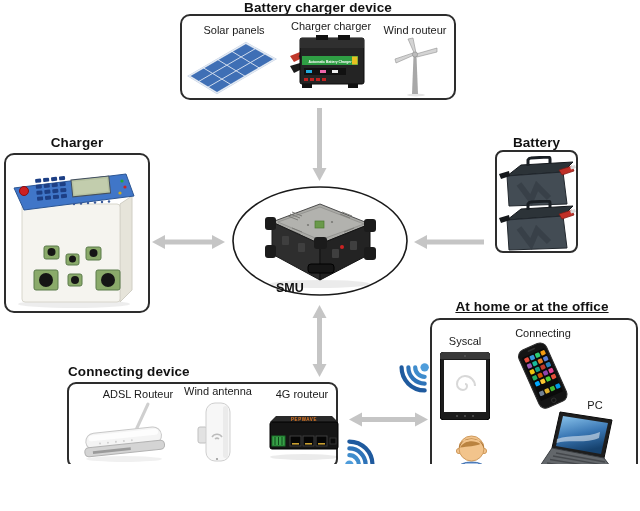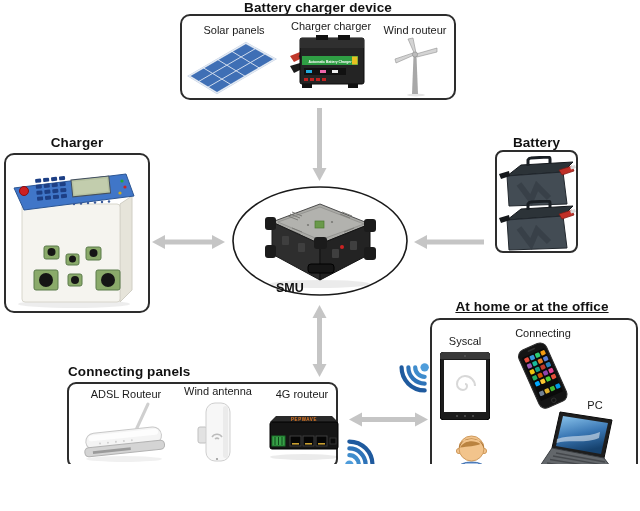--- a/index.html
+++ b/index.html
@@ -222,23 +222,23 @@
   <svg class="illus" style="left:497px;top:200px;" width="80" height="52" viewBox="0 0 80 52">
     <polygon points="10,20 24,9 76,6 66,16" fill="#2c3338" stroke="#14181c"></polygon>
     <polygon points="10,20 66,16 70,48 12,50" fill="#434c54" stroke="#22282e"></polygon>
     <path d="M31,10 L31,4 Q32,2 34,2 L51,1 Q53,1 53,3 L53,8" fill="none" stroke="#1a1f24" stroke-width="3"></path>
     <path d="M22,28 L34,44 L40,30 L52,42" fill="none" stroke="#333b42" stroke-width="6" opacity="0.65"></path>
     <polygon points="2,18 12,15 13,20 4,23" fill="#15181b"></polygon>
     <polygon points="62,14 75,10 77,15 65,19" fill="#c03028" stroke="#801812" stroke-width="0.7"></polygon>
     <polygon points="73,10.5 78,9 79,12 74,13.5" fill="#d8d8d8"></polygon>
   </svg>
 
-  <div class="node-title" style="left:68px;top:364px;width:200px;text-align:left;">Connecting panels</div>
+  <div class="node-title" style="left:68px;top:364px;width:200px;text-align:left;">Connecting device</div>
   <div class="box" style="left:67px;top:382px;width:271px;height:86px;border-radius:9px;"></div>
-  <div class="item-label" style="left:80px;top:388px;width:92px;">ADSL Routeur</div>
+  <div class="item-label" style="left:92px;top:388px;width:92px;">ADSL Routeur</div>
   <div class="item-label" style="left:182px;top:385px;width:72px;">Wind antenna</div>
   <div class="item-label" style="left:264px;top:388px;width:76px;">4G routeur</div>
 
   <svg class="illus" style="left:78px;top:400px;" width="92" height="64" viewBox="0 0 92 64">
     <ellipse cx="46" cy="59" rx="38" ry="3" fill="#000000" opacity="0.06"></ellipse>
     <line x1="58" y1="30" x2="70" y2="4" stroke="#cfcfcf" stroke-width="3" stroke-linecap="round"></line>
     <g transform="rotate(-6 46 42)">
       <rect x="8" y="30" width="76" height="17" rx="8.5" fill="#f4f4f4" stroke="#c8c8c8"></rect>
       <rect x="11" y="32" width="70" height="6" rx="3" fill="#fdfdfd"></rect>
       <rect x="6" y="44" width="80" height="9" rx="4" fill="#d4d4d4" stroke="#b2b2b2"></rect>

